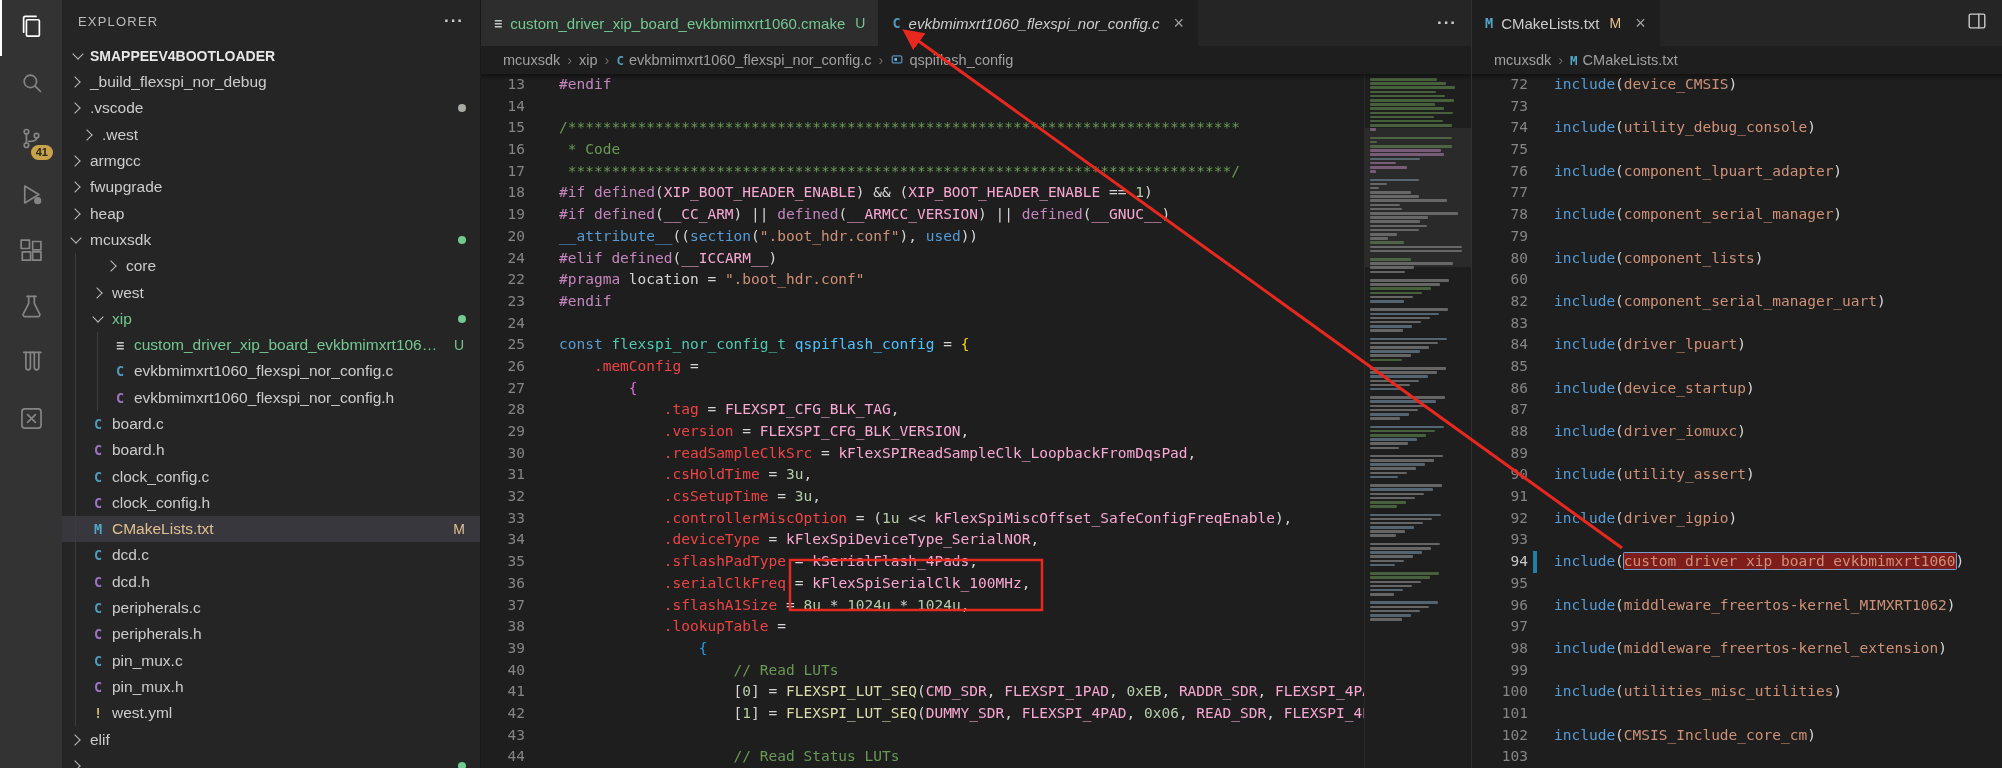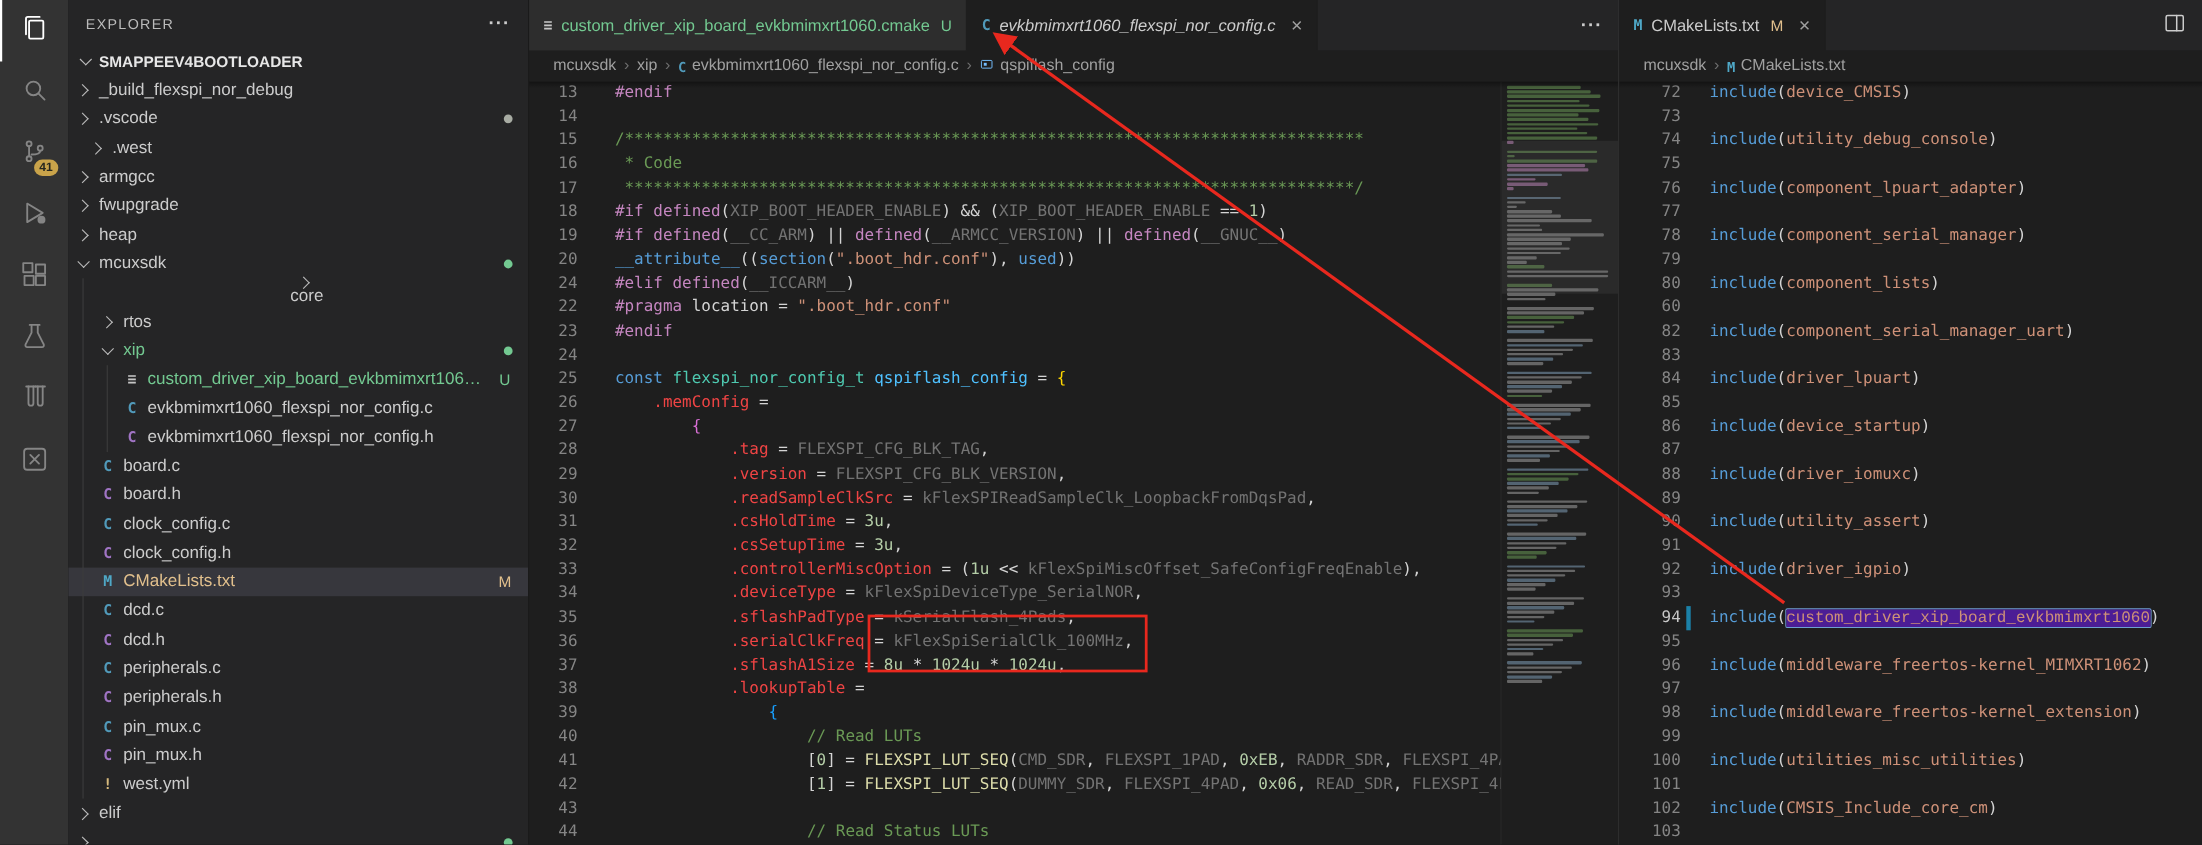--- a/index.html
+++ b/index.html
@@ -59,25 +59,25 @@
   .ln{flex:none;text-align:right;color:#858585;}
   .g0 .ln{width:44px;}
   .g0 .ct{padding-left:34px;}
   .g1 .ln{width:56px;}
   .g1 .ct{padding-left:26px;}
   .cl.activeln .ln{color:#c6c6c6;}
   .ct{white-space:pre;color:#D4D4D4;flex:1;overflow:hidden;}
   .gmark{position:absolute;top:0;bottom:0;width:4px;background:#1B81A8;}
   .g1 .gmark{left:61px;}
 
-  .tk-pl{color:#D4D4D4}.tk-pp{color:#C586C0}.tk-mac{color:#737373}.tk-kw{color:#569CD6}
+  .tk-pl{color:#D4D4D4}.tk-pp{color:#C586C0}.tk-mac{color:#f9a8d4}.tk-kw{color:#569CD6}
   .tk-prop{color:#ef4444}.tk-num{color:#B5CEA8}.tk-str{color:#CE9178}.tk-type{color:#4EC9B0}
   .tk-fn{color:#DCDCAA}.tk-cm{color:#6A9955}.tk-var{color:#4FC1FF}
   .tk-br1{color:#FFD700}.tk-br2{color:#DA70D6}.tk-br3{color:#179FFF}
-  .hlw{background:#4c1d95;box-shadow:0 0 0 1px #6f9fd2;border-radius:1px;font-family:Liberation Mono, monospace;}
+  .hlw{background:#7f1d1d;box-shadow:0 0 0 1px #6f9fd2;border-radius:1px;}
 
   .minimap{position:absolute;top:0;right:0;bottom:0;width:106px;background:#1e1e1e;border-left:1px solid rgba(255,255,255,0.05);padding-top:4px;overflow:hidden;}
   .mm-row{height:2.6px;margin:0 8px 1.6px 5px;border-radius:1px;}
   .mm-view{position:absolute;left:0;right:0;background:rgba(121,121,121,0.14);pointer-events:none;}
 
   
   #overlay{position:absolute;left:0;top:0;width:2002px;height:768px;z-index:40;pointer-events:none;}
 </style>
 </head>
 <body>
@@ -191,31 +191,31 @@
           </span>
           <span class="rlabel">heap</span>
         </div>
         <div class="row" style="padding-left: 4px;">
           <span class="chev down">
             <i></i>
           </span>
           <span class="rlabel">mcuxsdk</span>
           <span class="rdot" style="background: rgb(115, 201, 145);"></span>
         </div>
-        <div class="row" style="padding-left: 26px; flex-direction: column;">
+        <div class="row" style="padding-left: 40px;">
           <span class="chev">
             <i></i>
           </span>
           <span class="rlabel">core</span>
         </div>
         <div class="row" style="padding-left: 26px;">
           <span class="chev">
             <i></i>
           </span>
-          <span class="rlabel">rtos</span>
+          <span class="rlabel">west</span>
         </div>
         <div class="row" style="padding-left: 26px;">
           <span class="chev down">
             <i></i>
           </span>
           <span class="rlabel" style="color: rgb(115, 201, 145);">xip</span>
           <span class="rdot" style="background: rgb(115, 201, 145);"></span>
         </div>
         <div class="row" style="padding-left: 48px;">
           <span class="ficon" style="color: rgb(197, 197, 197);">≡</span>

